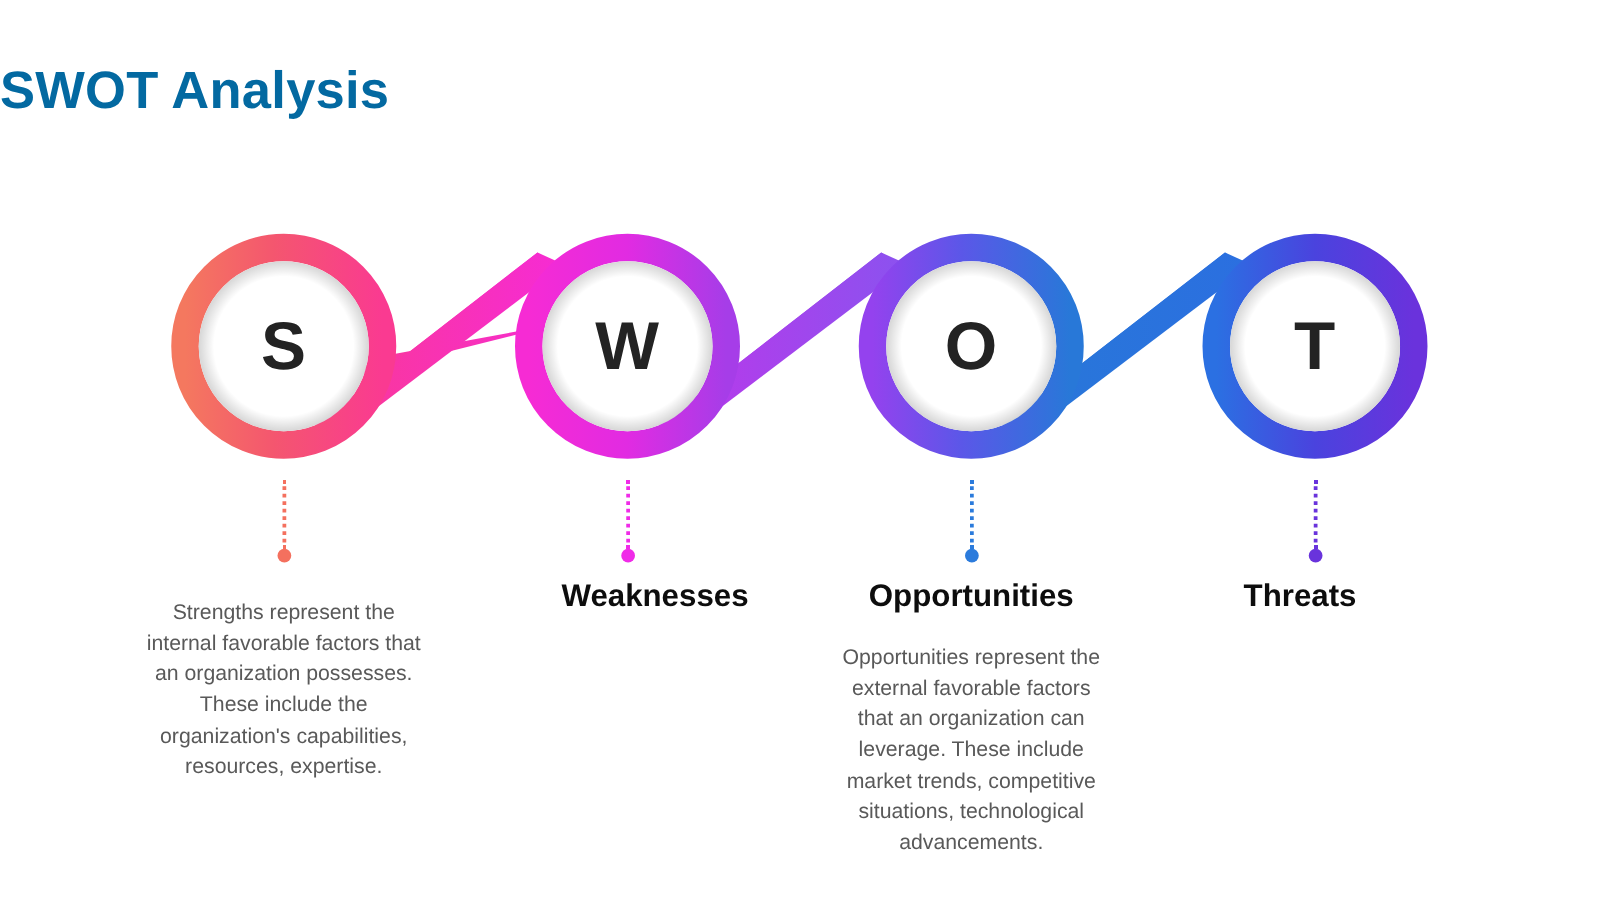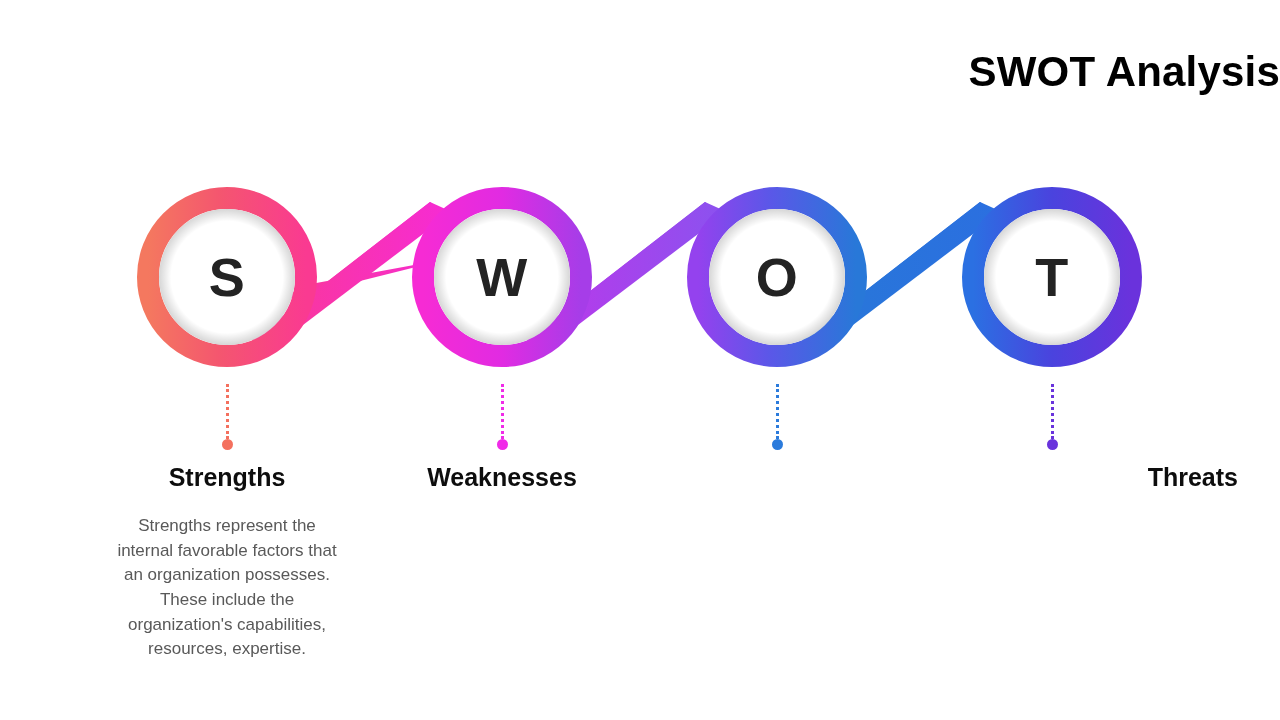--- a/index.html
+++ b/index.html
@@ -23,24 +23,24 @@
     height: 720px;
     background: #ffffff;
   }
 
   
   #title {
     position: absolute;
     left: 0;
     top: 48px;
     width: 1280px;
-    text-align: right;
+    text-align: left;
     font-size: 42px;
     font-weight: bold;
-    color: #000000;
+    color: #0369a1;
     letter-spacing: 0.2px;
     line-height: 1.15;
   }
 
   
   #ribbon-svg {
     position: absolute;
     left: 0;
     top: 150px;
     width: 1280px;
@@ -213,23 +213,26 @@
   <div class="stem" style="left:777px;">
     <div class="dots" style="border-left-color:#2B7BDC;"></div>
     <div class="knob" style="background:#2B7BDC;"></div>
   </div>
   <div class="stem" style="left:1052px;">
     <div class="dots" style="border-left-color:#6933DC;"></div>
     <div class="knob" style="background:#6933DC;"></div>
   </div>
 
   <div class="col" style="left:227px;">
-    <div class="col-heading">Strengths</div>
     <div class="col-body">Strengths represent the internal favorable factors that an organization possesses. These include the organization's capabilities, resources, expertise.</div>
   </div>
-  <div class="col" style="left:502px;">
+  <div class="col" style="left:524px;">
     <div class="col-heading">Weaknesses</div>
   </div>
-  <div class="col" style="left:1108px;text-align:right;">
+  <div class="col" style="left:777px;">
+    <div class="col-heading">Opportunities</div>
+    <div class="col-body">Opportunities represent the external favorable factors that an organization can leverage. These include market trends, competitive situations, technological advancements.</div>
+  </div>
+  <div class="col" style="left:1040px;">
     <div class="col-heading">Threats</div>
   </div>
 
 </div>
 
 </body></html>

